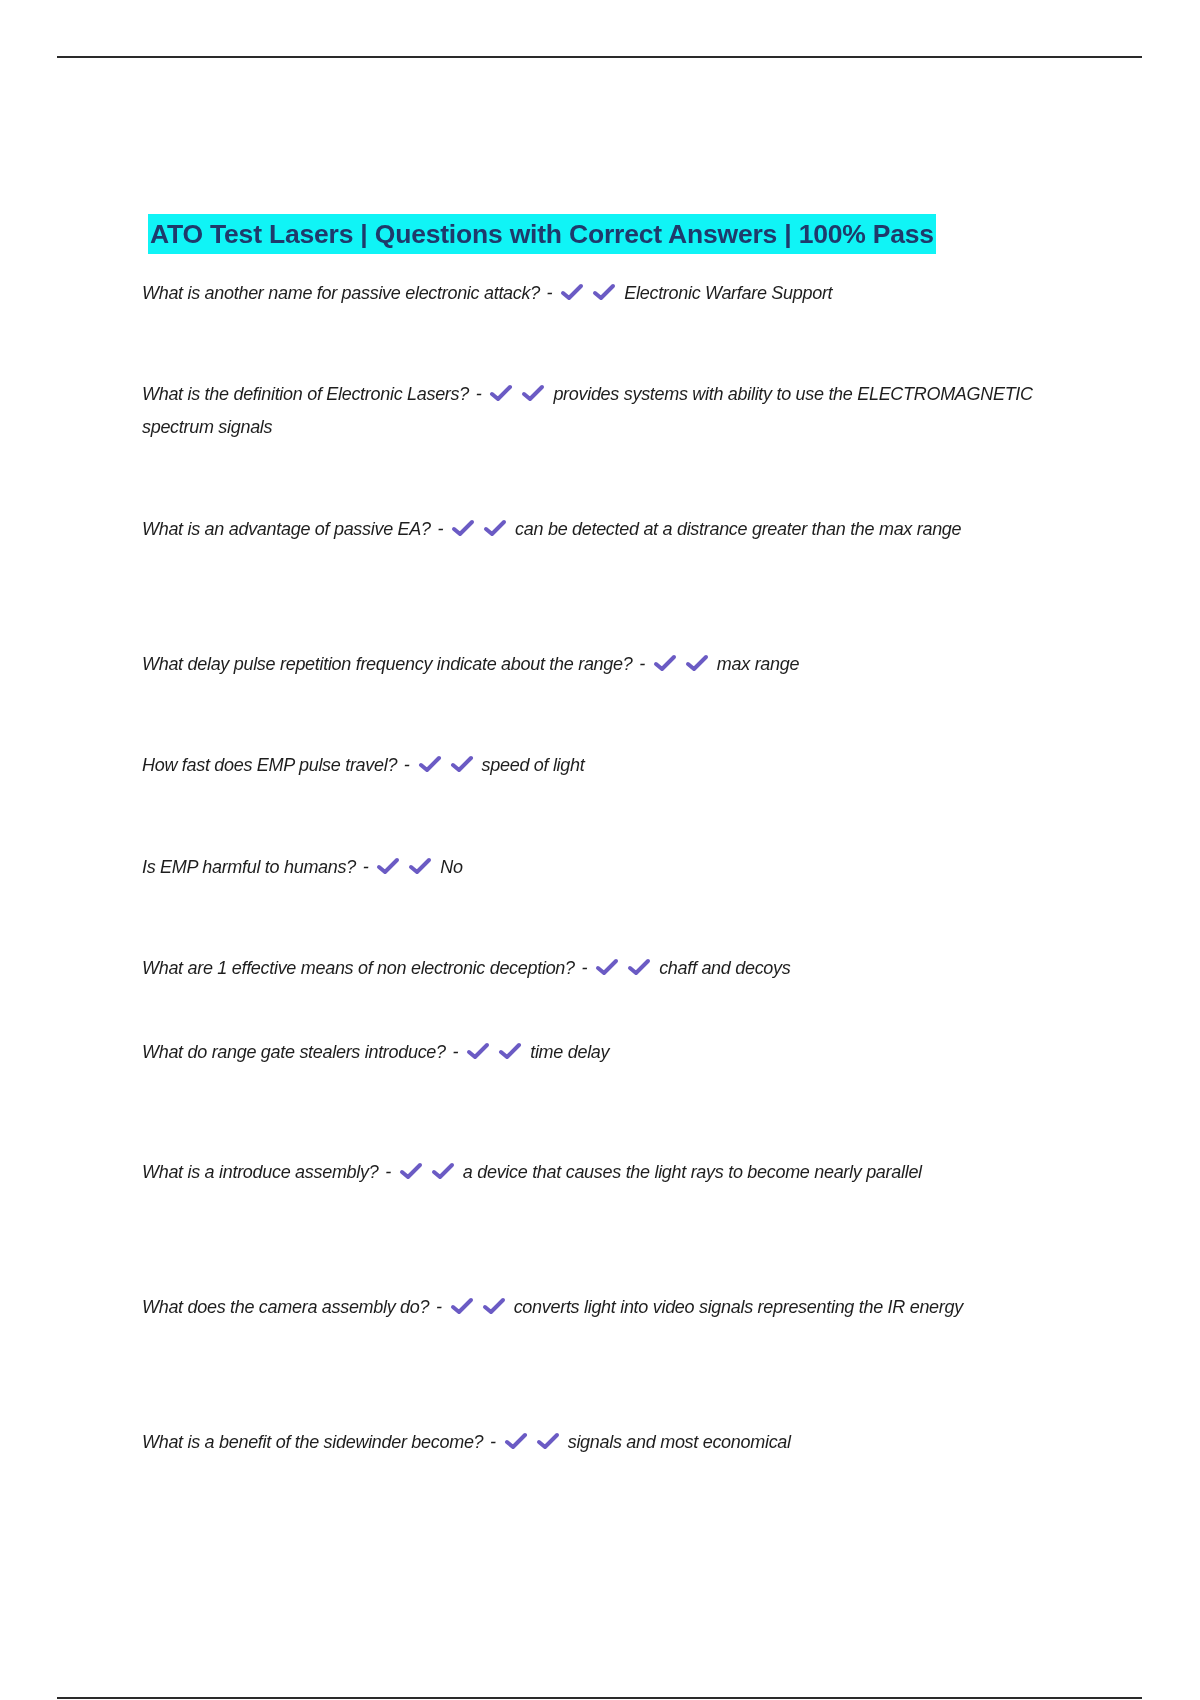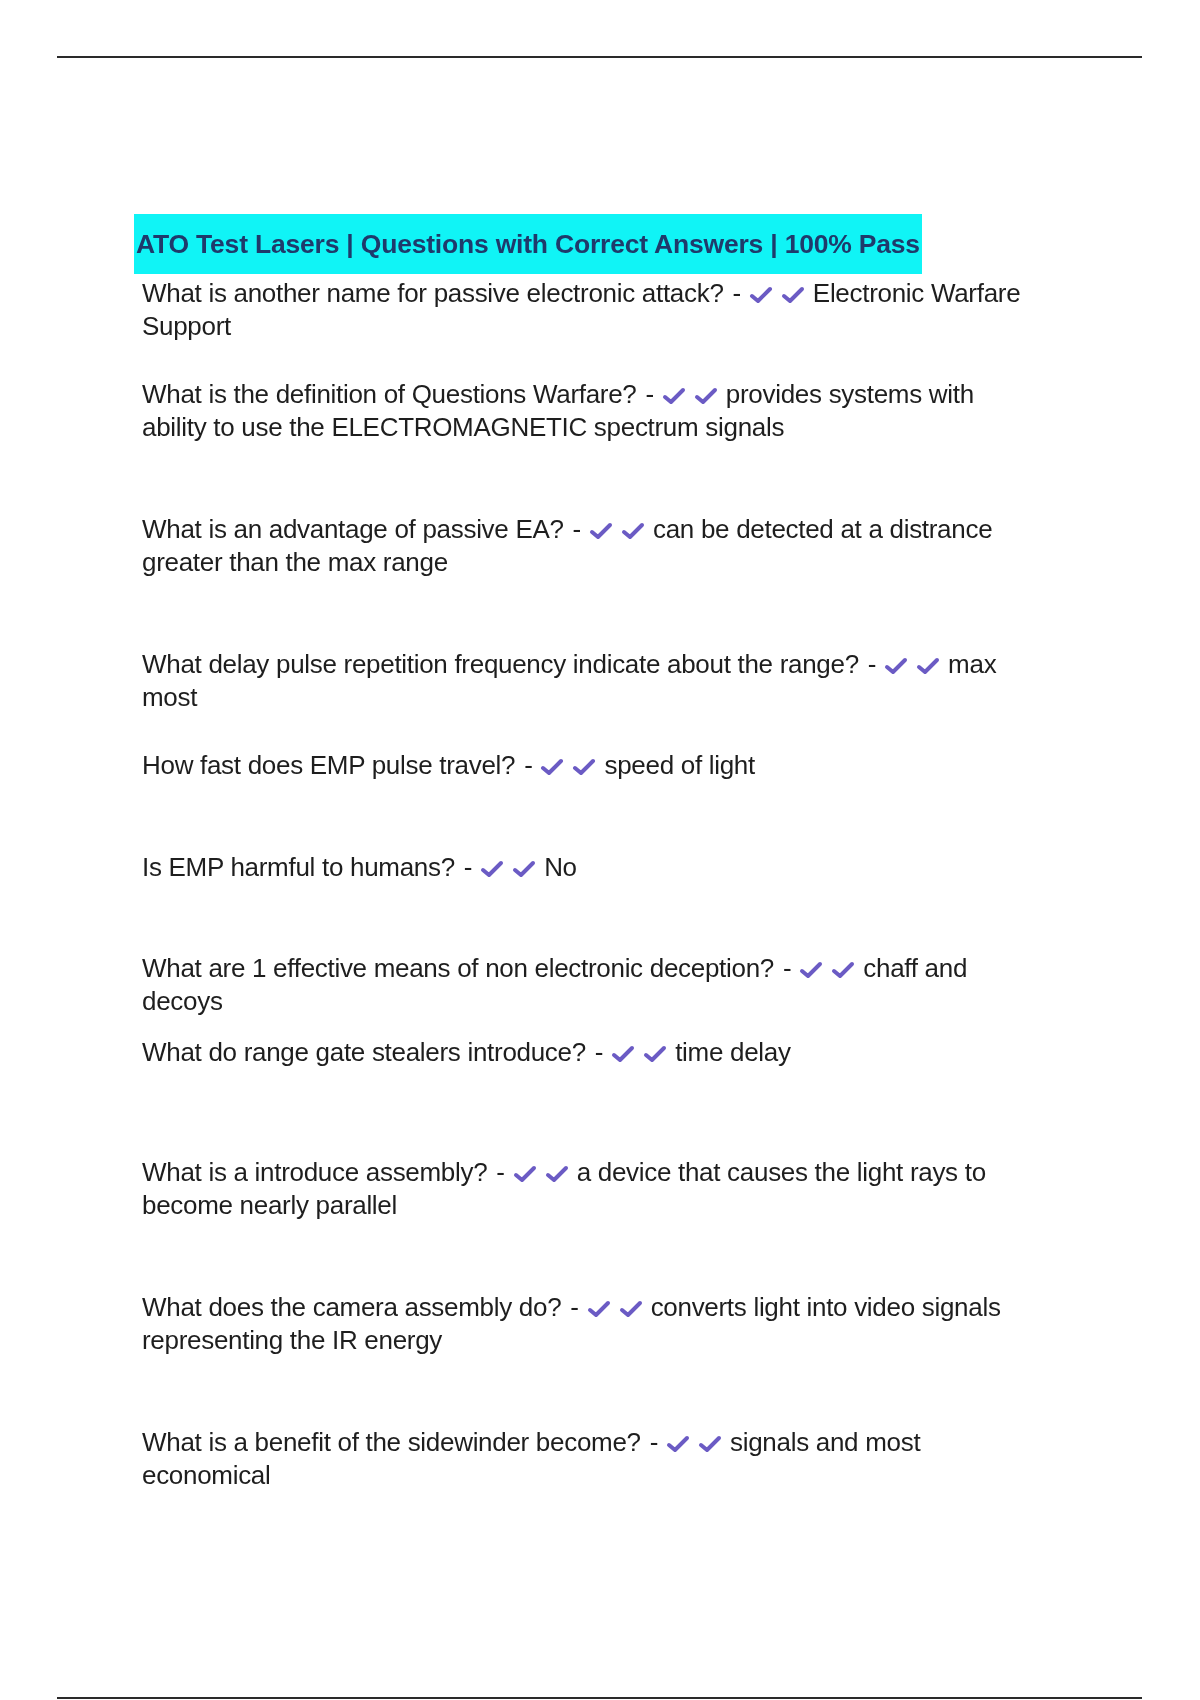--- a/index.html
+++ b/index.html
@@ -20,45 +20,46 @@
       left: 57px;
       width: 1085px;
       height: 2px;
       background: #2a2a2a;
     }
     .rule.top { top: 56px; }
     .rule.bottom { top: 1697px; }
 
     .title-wrap {
       position: absolute;
-      left: 134px;
+      left: 148px;
       top: 214px;
       height: 40px;
       background: #10f4f6;
-      padding: 10px 2px;
+      padding: 0 2px;
       display: flex;
       align-items: center;
     }
     .title {
       font-family: "Liberation Sans", sans-serif;
       font-weight: bold;
       font-size: 26.5px;
       color: #1f3a6b;
       white-space: nowrap;
       letter-spacing: -0.2px;
     }
 
     .qa {
       position: absolute;
       left: 142px;
       width: 900px;
-      font-size: 26px;
+      font-size: 18px;
       line-height: 33px;
       color: #1e1e1e;
       letter-spacing: -0.3px;
+      font-style: italic;
     }
     .sep { margin: 0 4px 0 2px; }
     .check {
       display: inline-block;
       width: 26px;
       height: 20px;
       vertical-align: -3px;
       margin-right: 6px;
     }
     .check svg { width: 24px; height: 20px; display: block; }
@@ -76,21 +77,21 @@
 <div class="qa" style="top:277px">
   <span>What is another name for passive electronic attack?</span>
   <span class="sep">-</span><span class="checks"><span class="check"><svg viewBox="0 0 24 20">
           <path d="M3 11 L9 16 L21 4" fill="none" stroke="#6b5bc4" stroke-width="4" stroke-linecap="round" stroke-linejoin="round"></path>
         </svg></span><span class="check"><svg viewBox="0 0 24 20">
           <path d="M3 11 L9 16 L21 4" fill="none" stroke="#6b5bc4" stroke-width="4" stroke-linecap="round" stroke-linejoin="round"></path>
         </svg></span></span><span>Electronic Warfare Support</span>
 </div>
 
 <div class="qa" style="top:378px">
-  <span>What is the definition of Questions Warfare?</span>
+  <span>What is the definition of Electronic Lasers?</span>
   <span class="sep">-</span><span class="checks"><span class="check"><svg viewBox="0 0 24 20">
           <path d="M3 11 L9 16 L21 4" fill="none" stroke="#6b5bc4" stroke-width="4" stroke-linecap="round" stroke-linejoin="round"></path>
         </svg></span><span class="check"><svg viewBox="0 0 24 20">
           <path d="M3 11 L9 16 L21 4" fill="none" stroke="#6b5bc4" stroke-width="4" stroke-linecap="round" stroke-linejoin="round"></path>
         </svg></span></span><span>provides systems with ability to use the ELECTROMAGNETIC spectrum signals</span>
 </div>
 
 <div class="qa" style="top:513px">
   <span>What is an advantage of passive EA?</span>
   <span class="sep">-</span><span class="checks"><span class="check"><svg viewBox="0 0 24 20">
@@ -99,21 +100,21 @@
           <path d="M3 11 L9 16 L21 4" fill="none" stroke="#6b5bc4" stroke-width="4" stroke-linecap="round" stroke-linejoin="round"></path>
         </svg></span></span><span>can be detected at a distrance greater than the max range</span>
 </div>
 
 <div class="qa" style="top:648px">
   <span>What delay pulse repetition frequency indicate about the range?</span>
   <span class="sep">-</span><span class="checks"><span class="check"><svg viewBox="0 0 24 20">
           <path d="M3 11 L9 16 L21 4" fill="none" stroke="#6b5bc4" stroke-width="4" stroke-linecap="round" stroke-linejoin="round"></path>
         </svg></span><span class="check"><svg viewBox="0 0 24 20">
           <path d="M3 11 L9 16 L21 4" fill="none" stroke="#6b5bc4" stroke-width="4" stroke-linecap="round" stroke-linejoin="round"></path>
-        </svg></span></span><span>max most</span>
+        </svg></span></span><span>max range</span>
 </div>
 
 <div class="qa" style="top:749px">
   <span>How fast does EMP pulse travel?</span>
   <span class="sep">-</span><span class="checks"><span class="check"><svg viewBox="0 0 24 20">
           <path d="M3 11 L9 16 L21 4" fill="none" stroke="#6b5bc4" stroke-width="4" stroke-linecap="round" stroke-linejoin="round"></path>
         </svg></span><span class="check"><svg viewBox="0 0 24 20">
           <path d="M3 11 L9 16 L21 4" fill="none" stroke="#6b5bc4" stroke-width="4" stroke-linecap="round" stroke-linejoin="round"></path>
         </svg></span></span><span>speed of light</span>
 </div>

